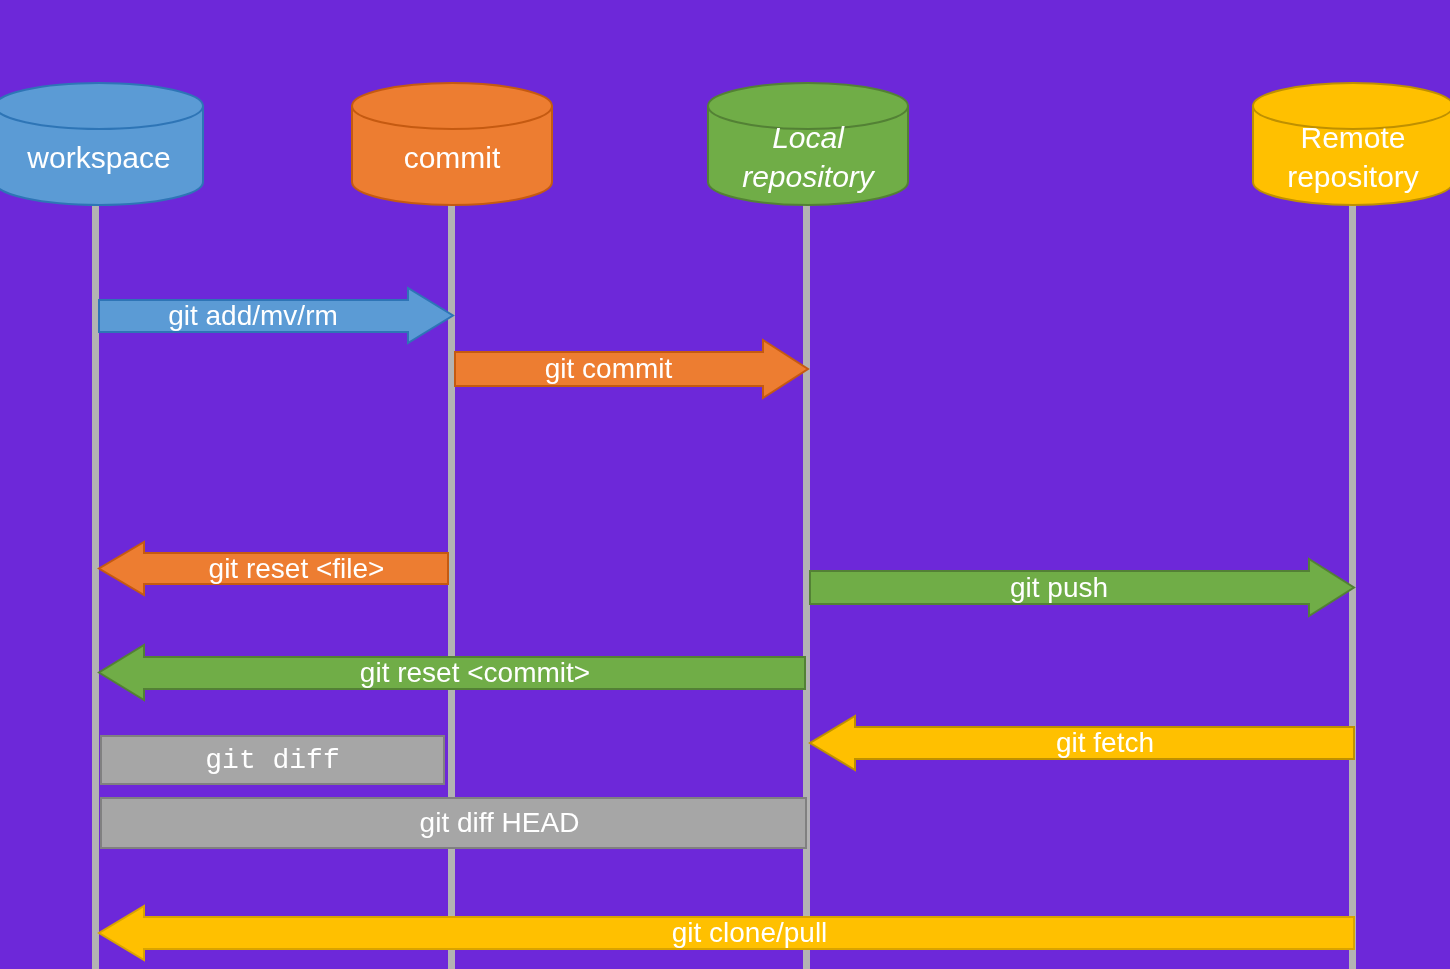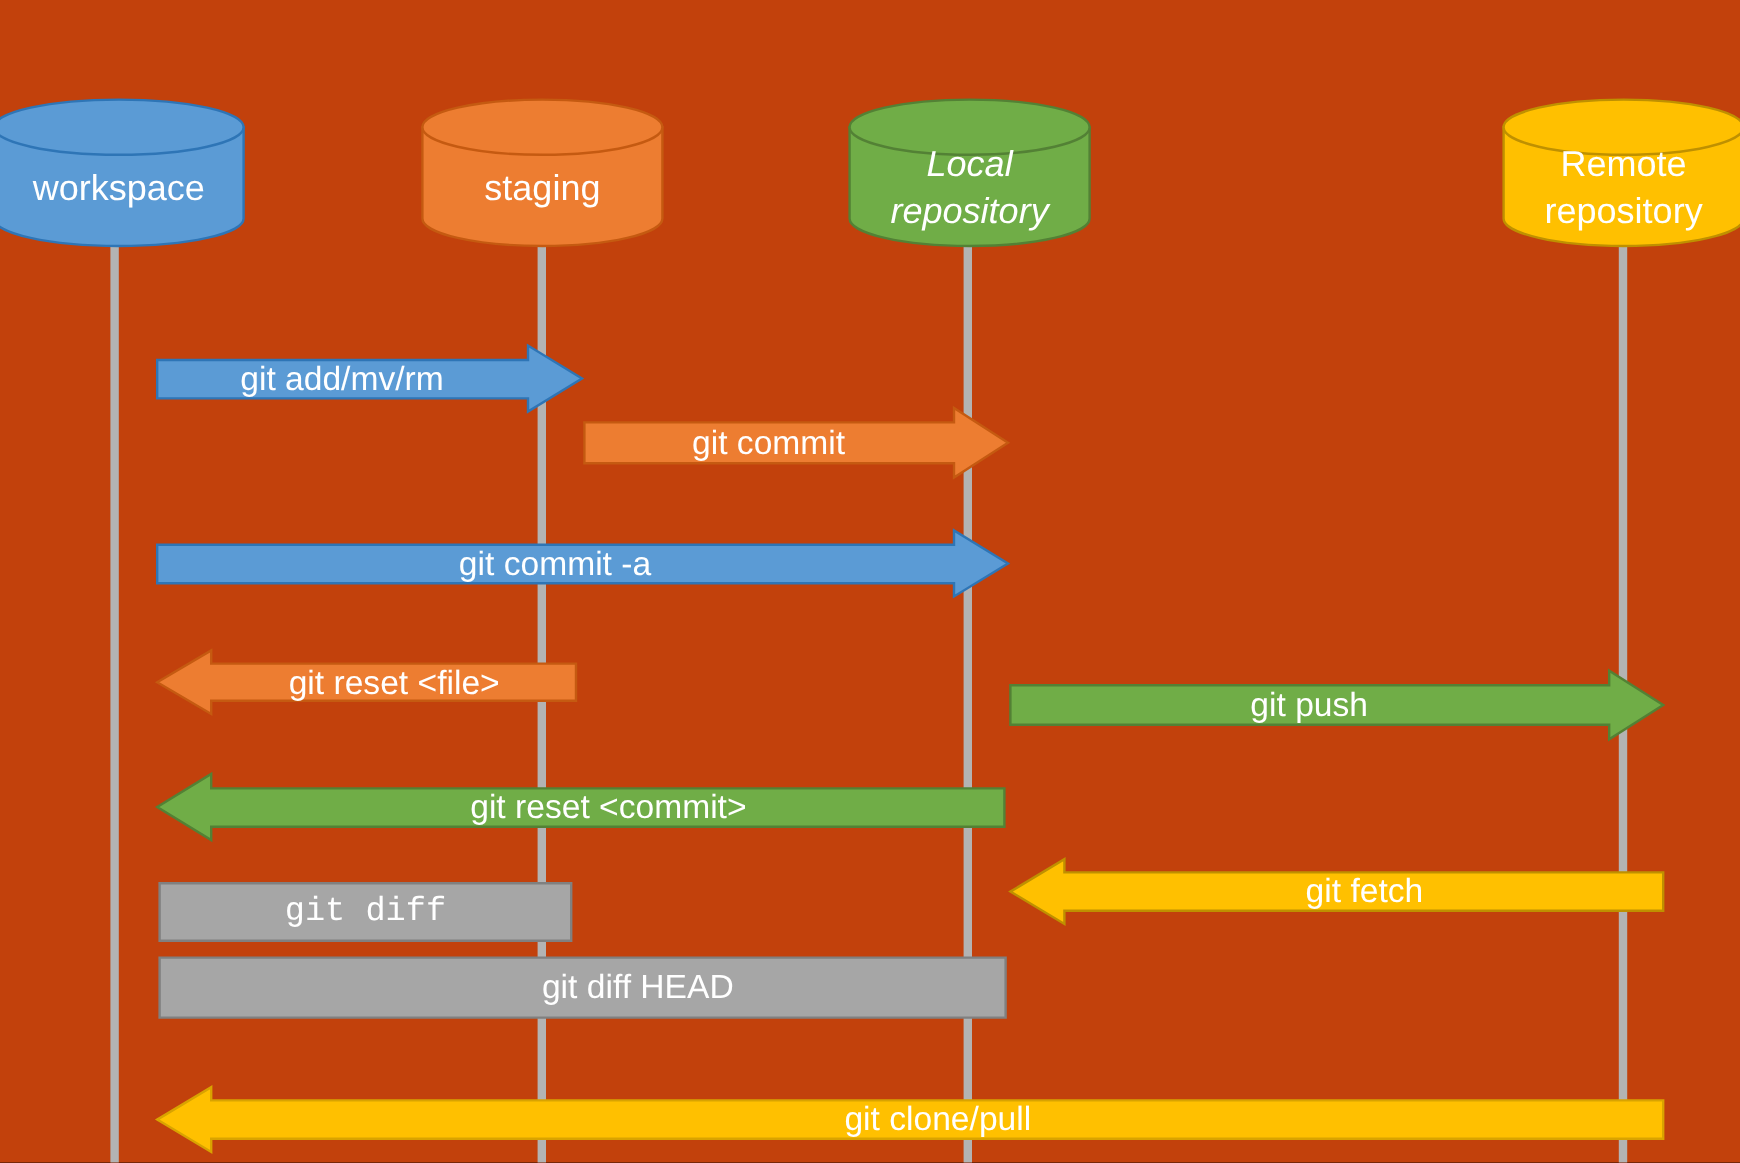--- a/index.html
+++ b/index.html
@@ -36,21 +36,20 @@
     text-align: center;
     color: #ffffff;
     font-size: 30px;
     line-height: 1.32;
     pointer-events: none;
     white-space: pre-line;
   }
   
   .flow {
     position: absolute;
-    margin-left: 32px;
   }
   .flow svg {
     display: block;
     overflow: visible;
   }
   .flow-label {
     position: absolute;
     left: 0;
     top: 0;
     width: 100%;
@@ -61,38 +60,38 @@
     color: #ffffff;
     font-size: 28px;
     pointer-events: none;
   }
   .flow-label.right-pad { padding-right: 46px; box-sizing: border-box; }
   .flow-label.left-pad  { padding-left: 46px;  box-sizing: border-box; }
 </style>
 </head>
 <body>
 
-<div id="canvas" style="background: #c2410c;">
+<div id="canvas" style="background: #6d28d9;">
     <div class="lifeline" style="left: 92px; top: 199px; height: 770px; background: rgb(179, 179, 179);"></div>
     <div class="lifeline" style="left: 448px; top: 199px; height: 770px; background: rgb(179, 179, 179);"></div>
     <div class="lifeline" style="left: 803px; top: 199px; height: 770px; background: rgb(179, 179, 179);"></div>
     <div class="lifeline" style="left: 1349px; top: 199px; height: 770px; background: rgb(179, 179, 179);"></div>
     <div class="cylinder" style="left: -5px; top: 83px; width: 208px; height: 122px;">
       <svg class="cyl-svg" width="208" height="122" viewBox="0 0 208 122">
         <path d="M 0,23 L 0,99 A 104,23 0 0 0 208,99 L 208,23 Z" fill="#5b9bd5" stroke="#2e75b6" stroke-width="2"></path>
         <ellipse cx="104" cy="23" rx="104" ry="23" fill="#5b9bd5" stroke="#2e75b6" stroke-width="2"></ellipse>
       </svg>
       <div class="cyl-label" style="top: 54.5px;">workspace</div>
     </div>
     <div class="cylinder" style="left: 352px; top: 83px; width: 200px; height: 122px;">
       <svg class="cyl-svg" width="200" height="122" viewBox="0 0 200 122">
         <path d="M 0,23 L 0,99 A 100,23 0 0 0 200,99 L 200,23 Z" fill="#ed7d31" stroke="#c55a11" stroke-width="2"></path>
         <ellipse cx="100" cy="23" rx="100" ry="23" fill="#ed7d31" stroke="#c55a11" stroke-width="2"></ellipse>
       </svg>
-      <div class="cyl-label" style="top: 54.5px;">staging</div>
+      <div class="cyl-label" style="top: 54.5px;">commit</div>
     </div>
     <div class="cylinder" style="left: 708px; top: 83px; width: 200px; height: 122px; font-style: italic;">
       <svg class="cyl-svg" width="200" height="122" viewBox="0 0 200 122">
         <path d="M 0,23 L 0,99 A 100,23 0 0 0 200,99 L 200,23 Z" fill="#70ad47" stroke="#538135" stroke-width="2"></path>
         <ellipse cx="100" cy="23" rx="100" ry="23" fill="#70ad47" stroke="#538135" stroke-width="2"></ellipse>
       </svg>
       <div class="cyl-label" style="top: 34.5px;">Local
 repository</div>
     </div>
     <div class="cylinder" style="left: 1253px; top: 83px; width: 200px; height: 122px;">
@@ -107,26 +106,20 @@
       <svg width="356" height="57" viewBox="0 0 356 57">
         <path d="M 1,13 L 310,13 L 310,1 L 355,28.5 L 310,56 L 310,45 L 1,45 Z" fill="#5b9bd5" stroke="#2e75b6" stroke-width="2" stroke-linejoin="miter"></path>
       </svg>
       <div class="flow-label right-pad">git add/mv/rm</div>
     </div>
     <div class="flow" style="left: 454px; top: 339px; width: 355px; height: 60px; text-decoration: underline;">
       <svg width="355" height="60" viewBox="0 0 355 60">
         <path d="M 1,13 L 309,13 L 309,1 L 354,30 L 309,59 L 309,47 L 1,47 Z" fill="#ed7d31" stroke="#c55a11" stroke-width="2" stroke-linejoin="miter"></path>
       </svg>
       <div class="flow-label right-pad">git commit</div>
-    </div>
-    <div class="flow" style="left: 98px; top: 441px; width: 711px; height: 57px;">
-      <svg width="711" height="57" viewBox="0 0 711 57">
-        <path d="M 1,13 L 665,13 L 665,1 L 710,28.5 L 665,56 L 665,45 L 1,45 Z" fill="#5b9bd5" stroke="#2e75b6" stroke-width="2" stroke-linejoin="miter"></path>
-      </svg>
-      <div class="flow-label right-pad">git commit -a</div>
     </div>
     <div class="flow" style="left: 98px; top: 541px; width: 351px; height: 55px;">
       <svg width="351" height="55" viewBox="0 0 351 55">
         <path d="M 350,12 L 46,12 L 46,1 L 1,27.5 L 46,54 L 46,43 L 350,43 Z" fill="#ed7d31" stroke="#c55a11" stroke-width="2" stroke-linejoin="miter"></path>
       </svg>
       <div class="flow-label left-pad">git reset &lt;file&gt;</div>
     </div>
     <div class="flow" style="left: 809px; top: 558px; width: 546px; height: 59px; text-align: center;">
       <svg width="546" height="59" viewBox="0 0 546 59">
         <path d="M 1,13 L 500,13 L 500,1 L 545,29.5 L 500,58 L 500,46 L 1,46 Z" fill="#70ad47" stroke="#538135" stroke-width="2" stroke-linejoin="miter"></path>

